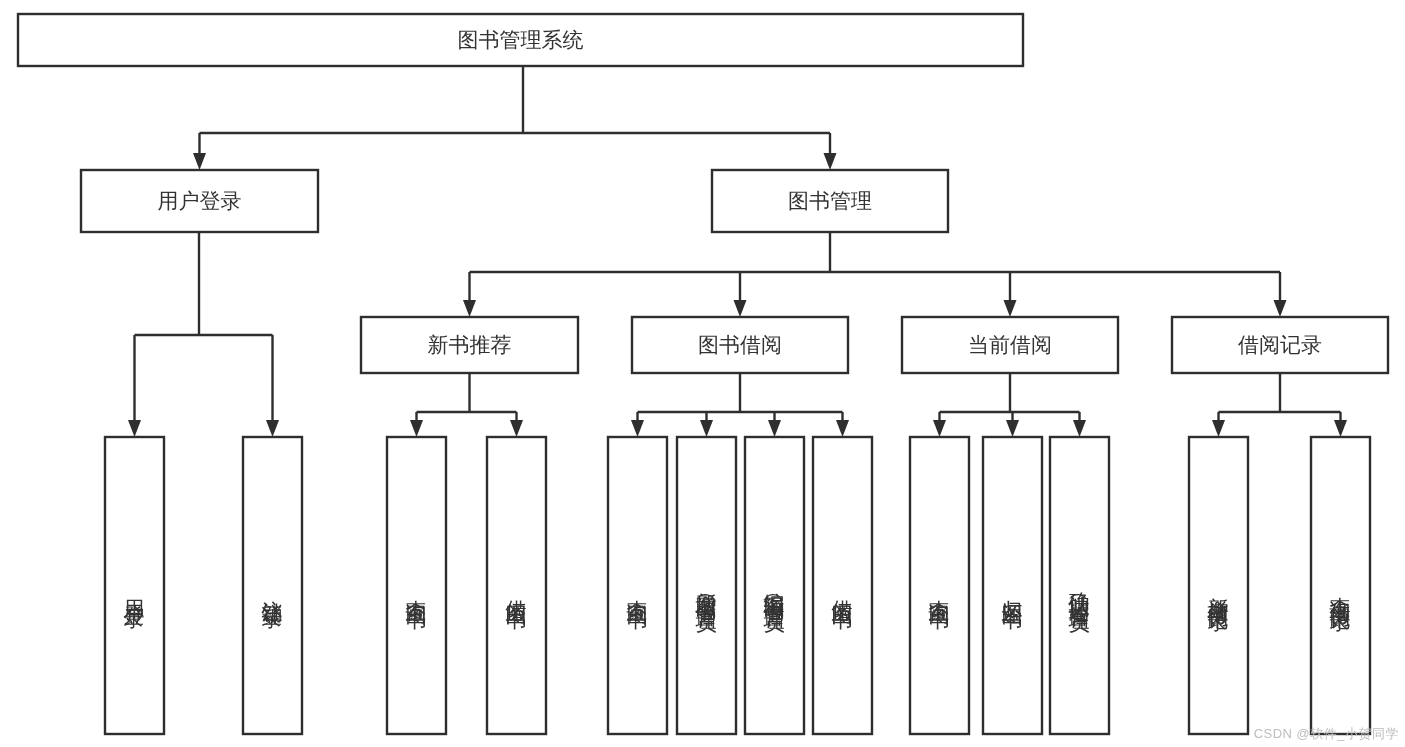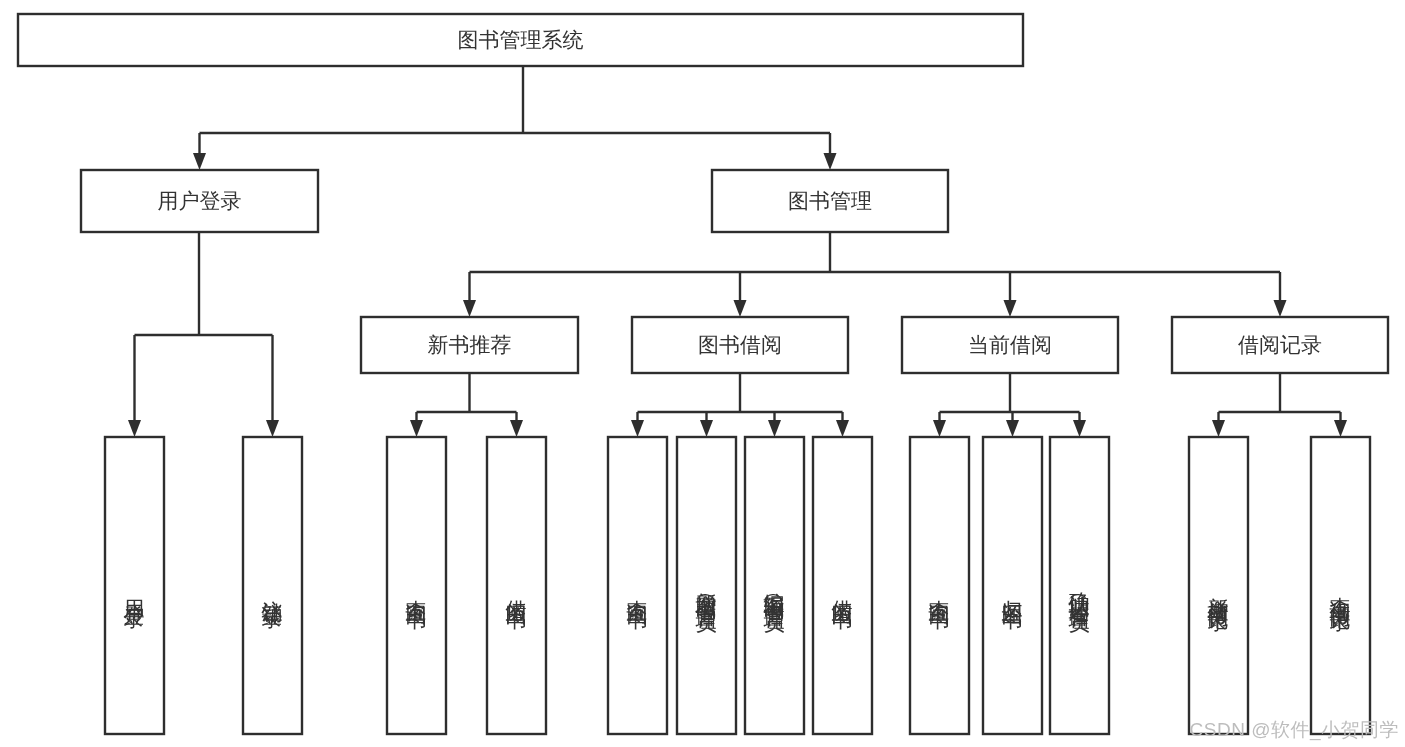--- a/index.html
+++ b/index.html
@@ -65,21 +65,21 @@
     pointer-events: none;
     display: flex;
     align-items: flex-start;
     justify-content: center;
   }
   .watermark {
     position: absolute;
     right: 6px;
     bottom: 4px;
     font-family: "Liberation Sans", "DejaVu Sans", sans-serif;
-    font-size: 19px;
+    font-size: 13px;
     color: #bdbdbd;
     letter-spacing: 0.5px;
     white-space: nowrap;
     user-select: none;
   }
 </style>
 </head>
 <body>
 
 <div id="diagram-root">

